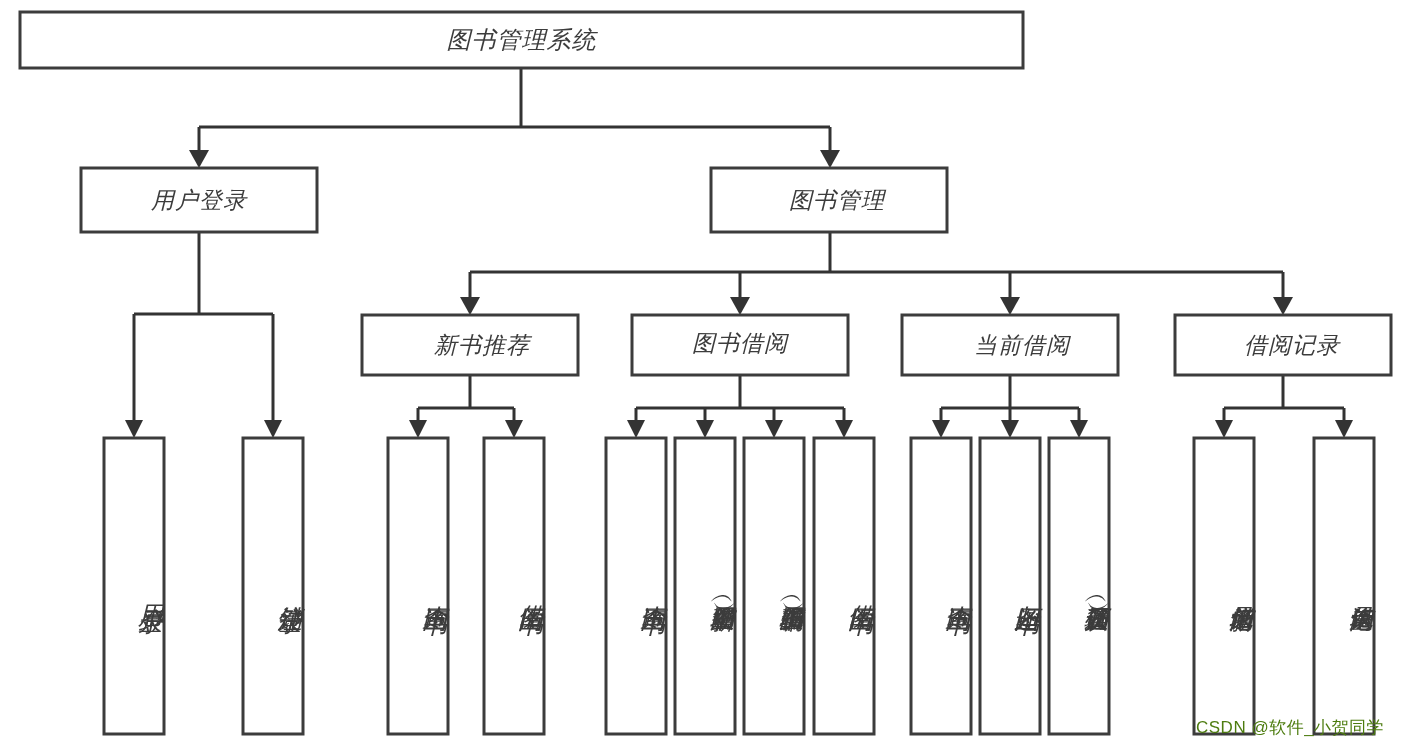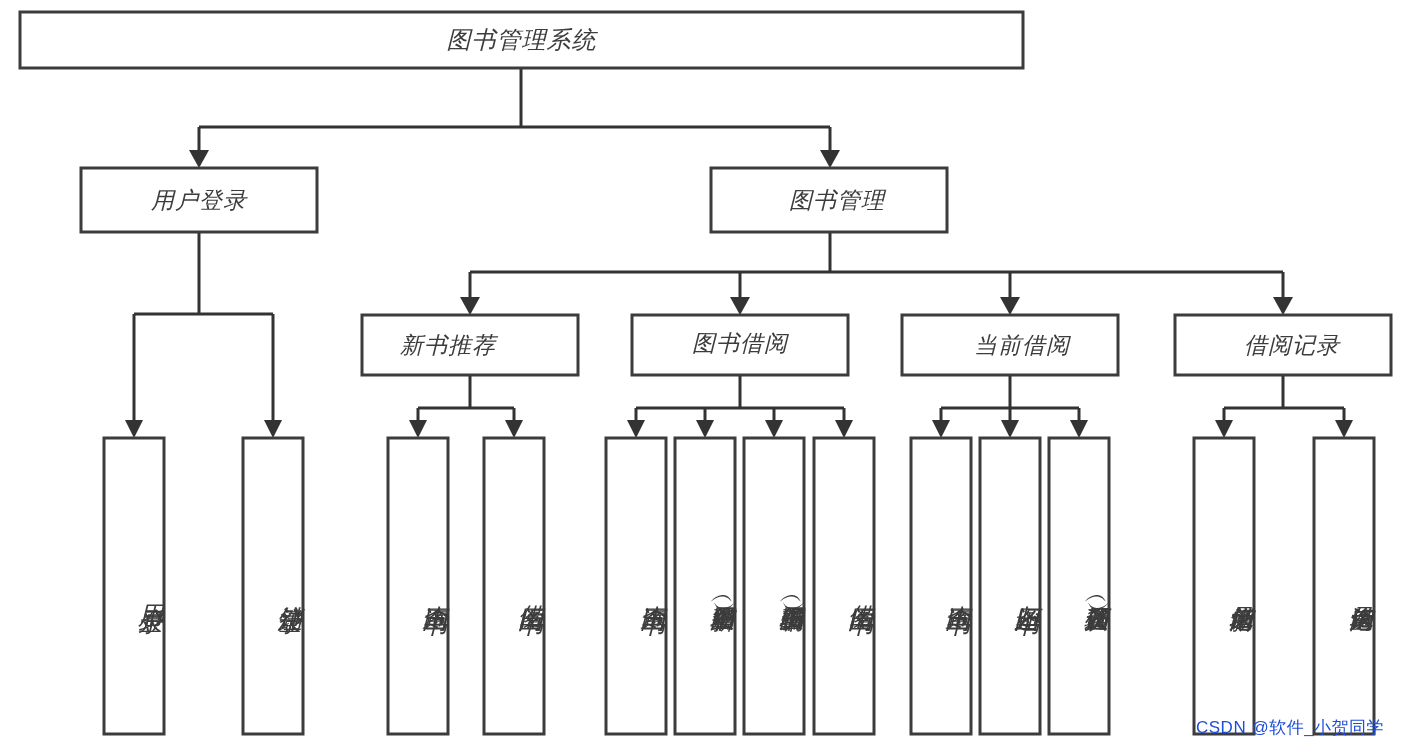--- a/index.html
+++ b/index.html
@@ -36,21 +36,21 @@
     justify-content:center;
     padding-top:6px;
     box-sizing:border-box;
   }
   .v-label.tall-text{font-size:24px;letter-spacing:0px;padding-top:4px;}
 
   #watermark{
     position:absolute;
     left:1196px;top:716px;
     font-size:17px;
-    color:#1d4ed8;
+    color:#4d7c0f;
     font-family:"Liberation Sans","DejaVu Sans",sans-serif;
     white-space:nowrap;
     letter-spacing:0.5px;
   }
 </style>
 </head>
 <body>
 
 <div id="diagram-root">
 
@@ -161,21 +161,21 @@
 
     <rect class="box-rect" x="1194" y="438" width="60" height="296"></rect>
     <rect class="box-rect" x="1314" y="438" width="60" height="296"></rect>
   </svg>
 
   <div class="node-label h-label root" style="left:20px;top:12px;width:1003px;height:56px;">图书管理系统</div>
 
   <div class="node-label h-label" style="left:81px;top:168px;width:236px;height:64px;">用户登录</div>
   <div class="node-label h-label" style="left:711px;top:168px;width:236px;height:64px;margin-left:8px;">图书管理</div>
 
-  <div class="node-label h-label" style="left:340px;top:315px;width:216px;height:60px;">新书推荐</div>
+  <div class="node-label h-label" style="left:374px;top:315px;width:216px;height:60px;">新书推荐</div>
   <div class="node-label h-label" style="left:632px;top:315px;width:216px;height:56px;">图书借阅</div>
   <div class="node-label h-label" style="left:902px;top:315px;width:240px;height:60px;">当前借阅</div>
   <div class="node-label h-label" style="left:1175px;top:315px;width:216px;height:60px;padding-left:9px;">借阅记录</div>
 
   <div class="node-label v-label" style="left:104px;top:438px;width:60px;height:296px;">用户登录</div>
   <div class="node-label v-label" style="left:243px;top:438px;width:60px;height:296px;">注销登录</div>
 
   <div class="node-label v-label" style="left:388px;top:438px;width:60px;height:296px;">查询图书</div>
   <div class="node-label v-label" style="left:484px;top:438px;width:60px;height:296px;">借阅图书</div>
 

